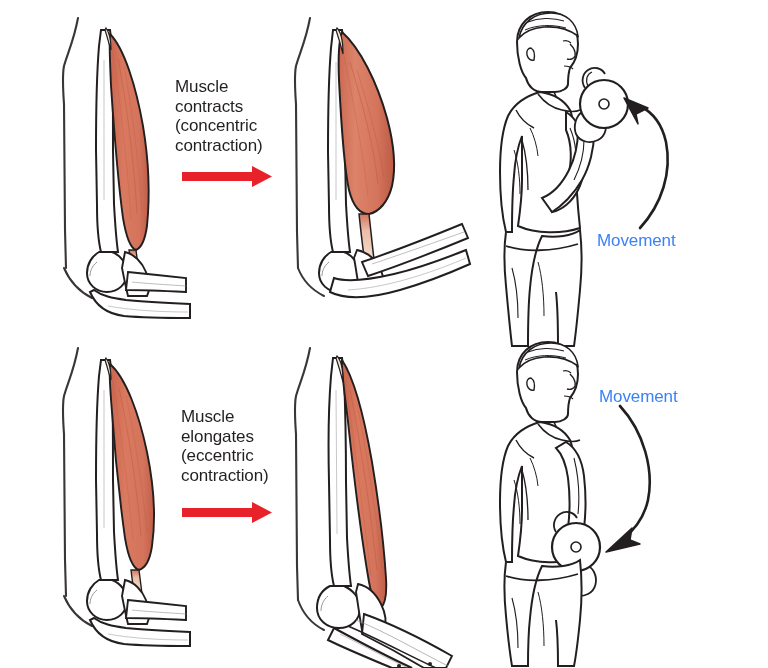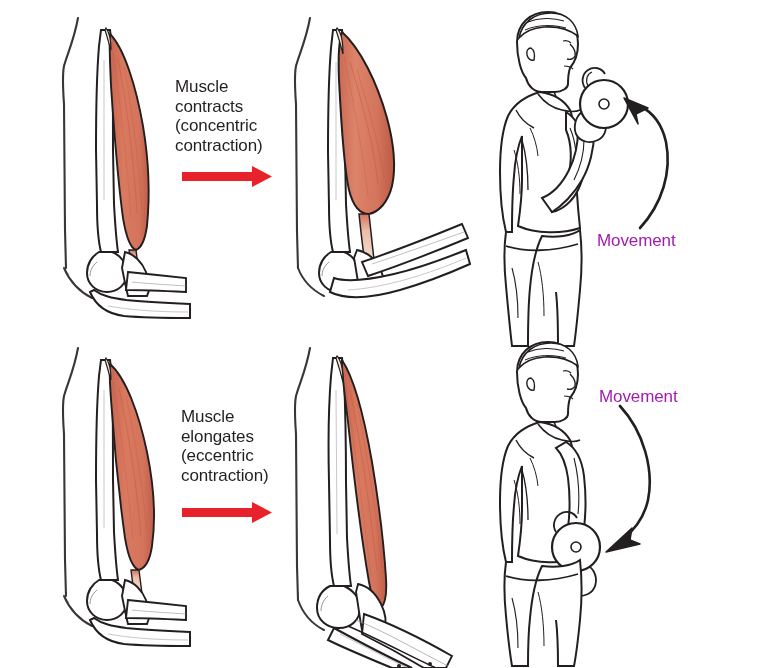--- a/index.html
+++ b/index.html
@@ -26,21 +26,21 @@
     font-size: 17px;
     line-height: 19.5px;
     color: #231f20;
     white-space: pre;
     letter-spacing: -0.1px;
   }
   .movement-label {
     position: absolute;
     font-family: "Liberation Sans", sans-serif;
     font-size: 17px;
-    color: #a21caf;
+    color: #3b82f6;
     white-space: nowrap;
     letter-spacing: -0.1px;
   }
   #caption-concentric { left: 175px; top: 77px; }
   #caption-eccentric  { left: 181px; top: 407px; }
   #movement-label-top    { left: 597px; top: 231px; }
   #movement-label-bottom { left: 599px; top: 387px; }
 </style>
 </head>
 <body>

